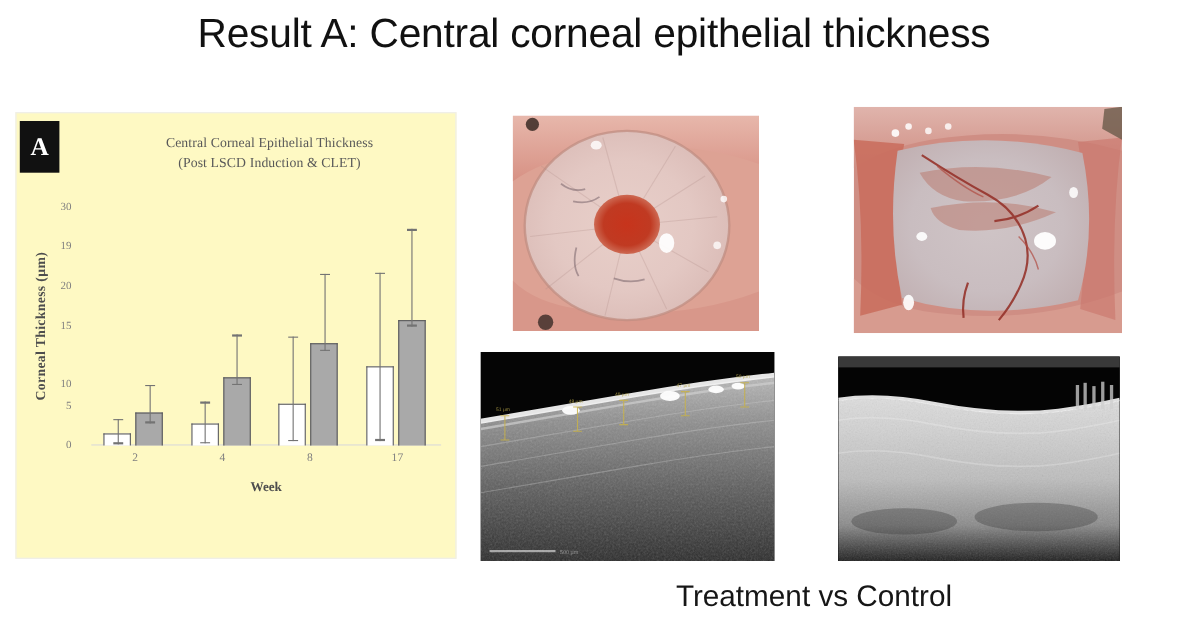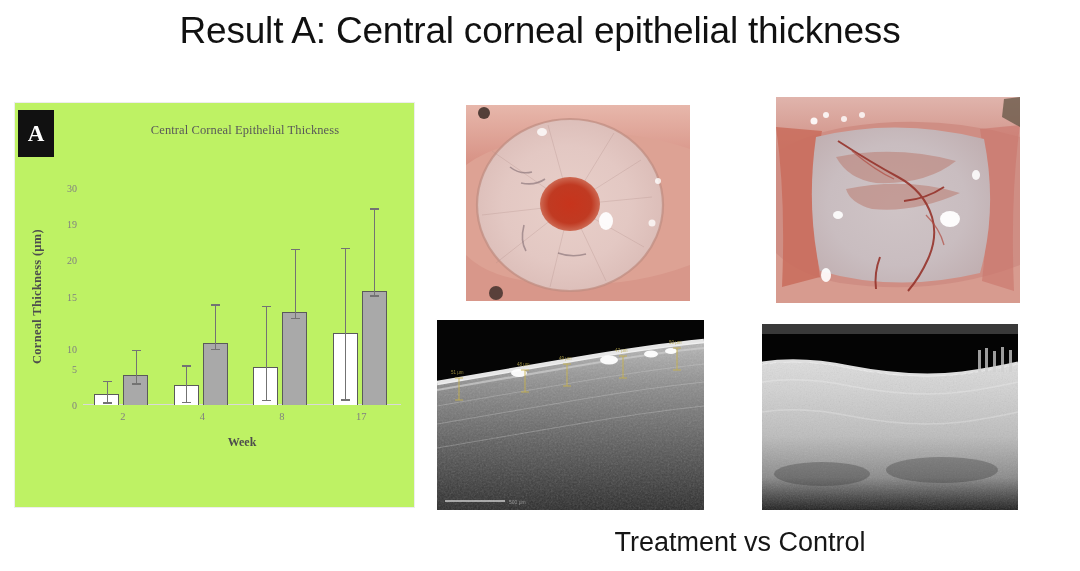--- a/index.html
+++ b/index.html
@@ -30,21 +30,21 @@
     font-family: "Liberation Sans", sans-serif;
   }
 
   
   #chart-panel {
     position: absolute;
     left: 14px;
     top: 102px;
     width: 401px;
     height: 406px;
-    background: #bef264;
+    background: #fef9c3;
     border: 1px solid #ededed;
     box-sizing: border-box;
   }
   #panel-label-a {
     position: absolute;
     left: 18px;
     top: 110px;
     width: 36px;
     height: 47px;
     background: #111111;
@@ -85,21 +85,21 @@
     text-align: center;
     transform: rotate(-90deg);
     font-family: "Liberation Serif", serif;
     font-weight: 700;
     font-size: 12.5px;
     color: #4d4d4d;
     letter-spacing: 0.3px;
   }
   .y-tick {
     position: absolute;
-    right: 0;
+    right: 12px;
     width: 26px;
     text-align: right;
     font-family: "Liberation Serif", serif;
     font-size: 10px;
     color: #808080;
     transform: translateY(-50%);
   }
   #y-ticks {
     position: absolute;
     left: 36px;
@@ -229,20 +229,21 @@
 </style>
 </head>
 <body>
 
 <div id="slide-title">Result A: Central corneal epithelial thickness</div>
 
 <div id="chart-panel">
 
   <div id="chart-title">
     <span>Central Corneal Epithelial Thickness</span>
+    <span class="l2">(Post LSCD Induction &amp; CLET)</span>
   </div>
 
   <div id="plot-wrap">
     <div id="y-axis-title">Corneal Thickness (µm)</div>
     <div id="y-ticks">
         <div class="y-tick" style="top: 85px;">30</div>
         <div class="y-tick" style="top: 121.167px;">19</div>
         <div class="y-tick" style="top: 157.333px; text-align: right;">20</div>
         <div class="y-tick" style="top: 193.5px;">15</div>
         <div class="y-tick" style="top: 229.667px; margin-top: 16px;">10</div>

